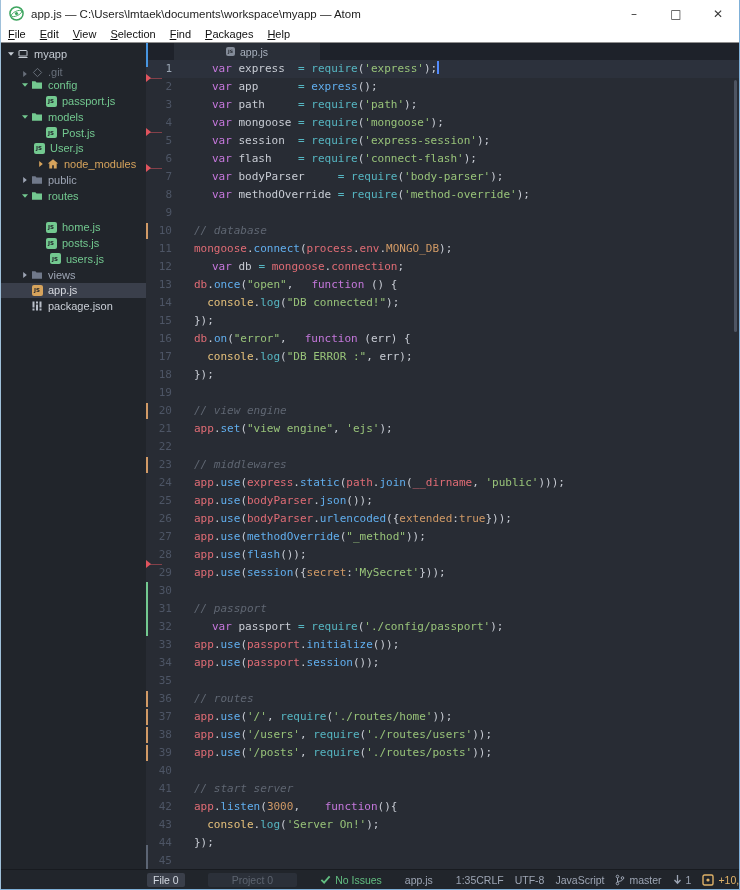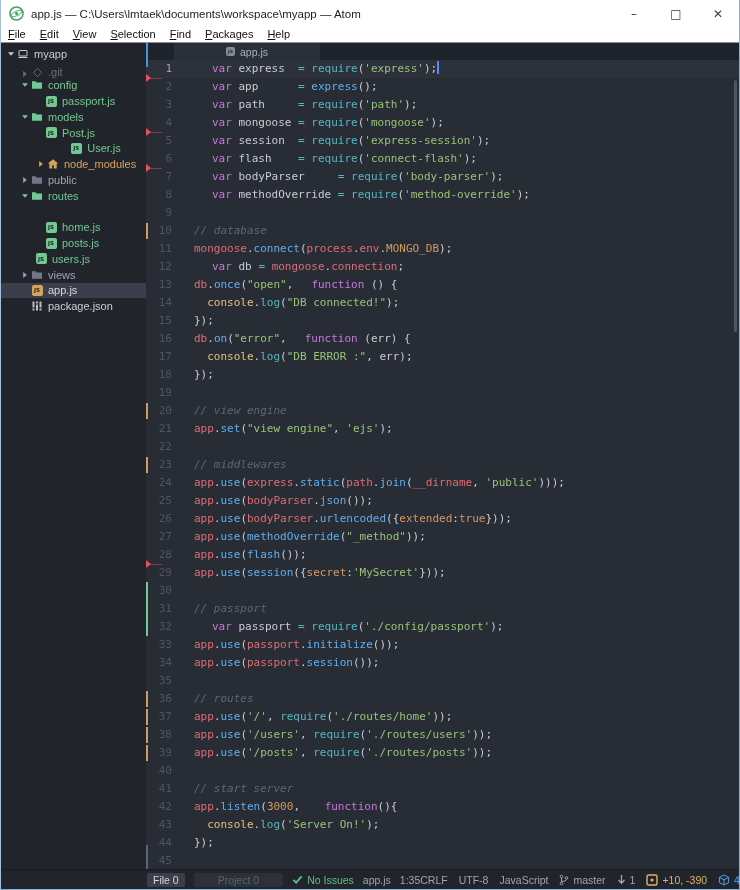--- a/index.html
+++ b/index.html
@@ -50,21 +50,21 @@
   .tk-k{color:#c678dd;margin-left:18px;} .tk-o{color:#56b6c2;} .tk-cy{color:#56b6c2;} .tk-f{color:#61afef;}
   .tk-v{color:#e06c75;} .tk-s{color:#98c379;} .tk-n{color:#d19a66;} .tk-y{color:#e5c07b;}
   .tk-c{color:#5f6672;font-style:italic;} .tk-p{color:#c8ccd4;}
   .cursor{display:inline-block;width:1.5px;height:13px;background:#528bff;vertical-align:-2px;}
   .scroll-thumb{position:absolute;right:2px;top:20px;width:3px;height:252px;background:#4e5563;border-radius:2px;}
   .strip-top{position:absolute;left:0;top:0;width:2px;height:24px;background:#4795e0;z-index:3;}
   .strip-bottom{position:absolute;left:0;bottom:0;width:2px;height:24px;background:#5c6574;z-index:3;}
   
   .statusbar{height:19px;flex:none;background:#21252b;border-top:1px solid #181b20;display:flex;align-items:center;
     font-size:10.5px;color:#9da5b4;padding:0 8px;}
-  .sb-left{display:flex;align-items:center;gap:9px;margin-left:138px;}
+  .sb-left{display:flex;align-items:center;gap:23px;margin-left:138px;}
   .sb-right{margin-left:auto;display:flex;align-items:center;gap:11px;}
   .seg{display:flex;align-items:center;gap:4px;white-space:nowrap;}
   .seg.button{background:#3a3f4a;padding:1px 6px;border-radius:2px;color:#d3d8e0;}
   .seg.button-dim{background:#2b3039;padding:1px 24px;border-radius:2px;color:#5d6470;}
   .seg.ok{color:#62bd80;}
   .seg.diff{color:#e0b268;}
   .seg.updates{color:#5b9fe3;}
   .seg .s-icon{display:inline-flex;align-items:center;}
 </style>
 </head>
@@ -160,21 +160,21 @@
           </span>
           <span>models</span>
         </div>
         <div class="tree-row st-added" style="padding-left: 32px;">
           <span class="t-arrow"></span>
           <span class="t-icon">
             <span class="js-badge bg-green">JS</span>
           </span>
           <span>Post.js</span>
         </div>
-        <div class="tree-row st-added" style="padding-left: 32px; justify-content: center;">
+        <div class="tree-row st-added" style="padding-left: 20px;">
           <span class="t-arrow"></span>
           <span class="t-icon">
             <span class="js-badge bg-green">JS</span>
           </span>
           <span>User.js</span>
         </div>
         <div class="tree-row st-mod" style="padding-left: 34px;">
           <span class="t-arrow">
             <svg width="8" height="8" viewBox="0 0 8 8">
               <path d="M2.2 1l3.6 3-3.6 3z" fill="currentColor"></path>
@@ -220,21 +220,21 @@
           </span>
           <span>home.js</span>
         </div>
         <div class="tree-row st-added" style="padding-left: 32px;">
           <span class="t-arrow"></span>
           <span class="t-icon">
             <span class="js-badge bg-green">JS</span>
           </span>
           <span>posts.js</span>
         </div>
-        <div class="tree-row st-added" style="padding-left: 22px;">
+        <div class="tree-row st-added" style="padding-left: 36px;">
           <span class="t-arrow"></span>
           <span class="t-icon">
             <span class="js-badge bg-green">JS</span>
           </span>
           <span>users.js</span>
         </div>
         <div class="tree-row st-default" style="padding-left: 18px;">
           <span class="t-arrow">
             <svg width="8" height="8" viewBox="0 0 8 8">
               <path d="M2.2 1l3.6 3-3.6 3z" fill="currentColor"></path>

